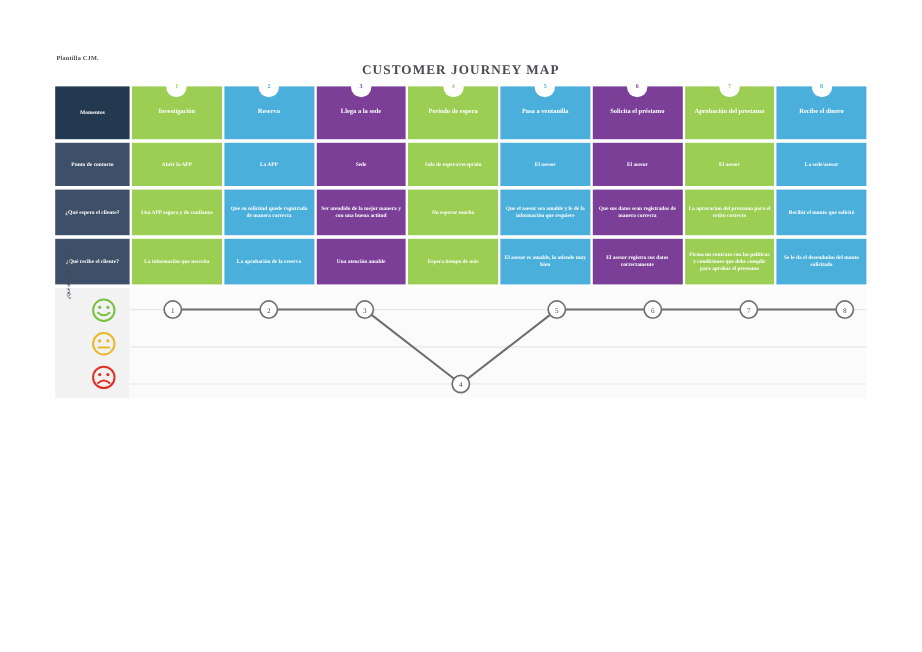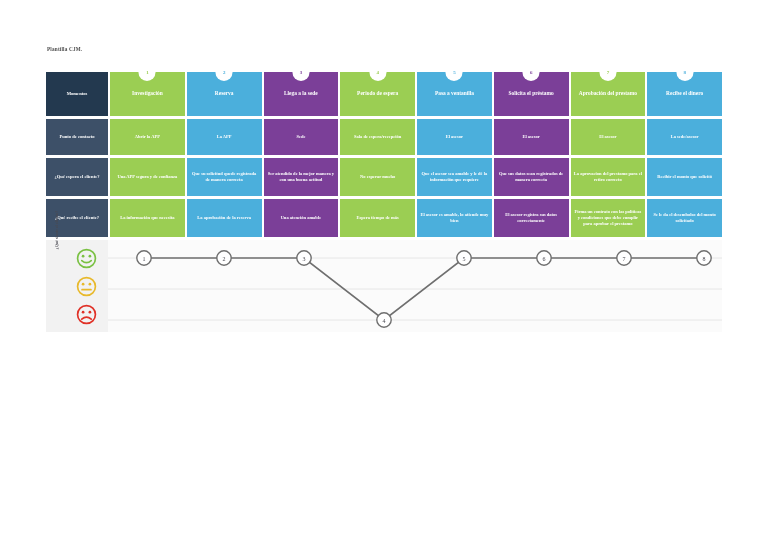--- a/index.html
+++ b/index.html
@@ -151,20 +151,21 @@
     background: #fbfbfb;
   }
   .plot svg { display: block; width: 614px; height: 92px; }
 </style>
 </head>
 <body>
 
 <div class="page">
 
   <div class="template-label">Plantilla CJM.</div>
+  <div class="doc-title">CUSTOMER JOURNEY MAP</div>
 
   <div class="matrix">
 
     <div class="mrow row-moments">
       <div class="rowlabel dark">Momentos</div>
       <div class="cell c-green">
         <span class="badge n-green">1</span>
         <span>Investigación</span>
       </div>
       <div class="cell c-blue">

